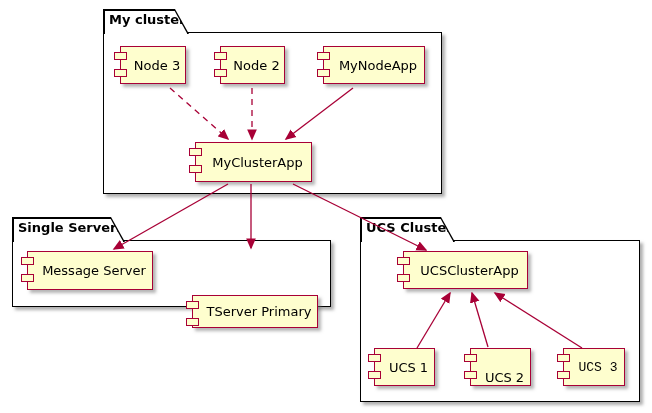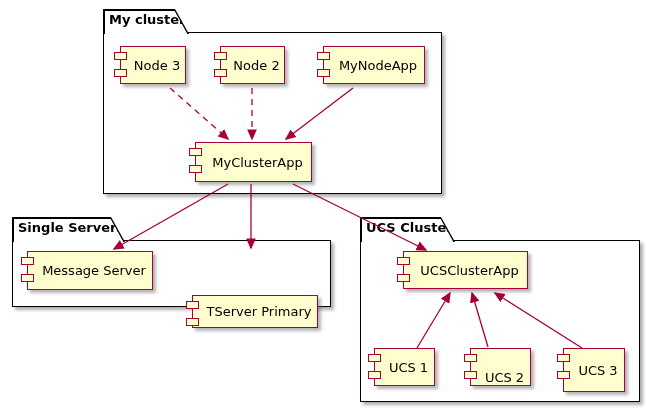--- a/index.html
+++ b/index.html
@@ -143,21 +143,21 @@
     <span class="port p2"></span>
     <span class="label">UCS 1</span>
   </div>
 
   <div class="component z-comp" style="left:470px;top:348px;width:61px;height:38px;align-items:flex-end;">
     <span class="port p1"></span>
     <span class="port p2"></span>
     <span class="label">UCS 2</span>
   </div>
 
-  <div class="component z-comp" style="left:563px;top:348px;width:62px;height:44px;">
+  <div class="component z-comp" style="left:563px;top:348px;width:62px;height:38px;font-family:Liberation Mono, monospace;">
     <span class="port p1"></span>
     <span class="port p2"></span>
     <span class="label">UCS 3</span>
   </div>
 
   <svg class="edges" width="652" height="413" viewBox="0 0 652 413">
     <defs>
       <marker id="arrowhead" viewBox="0 0 10 10" refX="8.6" refY="5" markerWidth="8.5" markerHeight="8.5" orient="auto">
         <path d="M0,0.6 L10,5 L0,9.4 z" fill="#A80036"></path>
       </marker>

